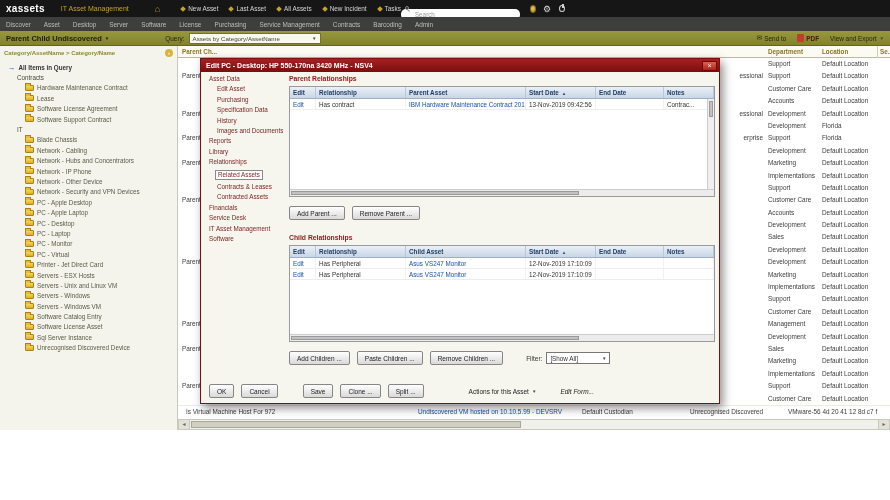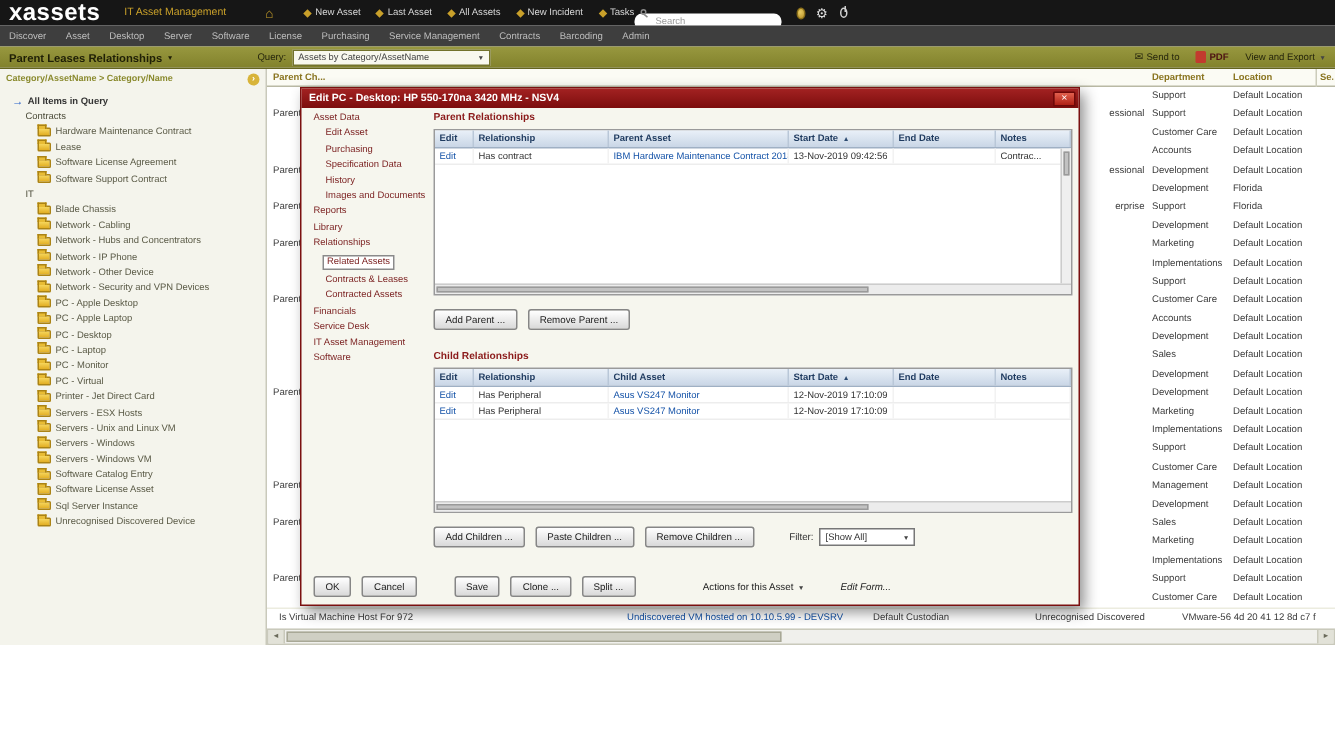--- a/index.html
+++ b/index.html
@@ -2,21 +2,21 @@
 <html><head>
 <meta charset="utf-8">
 <style>
   * { margin:0; padding:0; box-sizing:border-box; }
   html,body { width:890px; height:500px; }
   body { position:relative; background:#fff; font-family:"Liberation Sans", sans-serif; overflow:hidden; }
 
   
   .topbar { position:absolute; left:0; top:0; width:890px; height:17px; background:#161616;
             display:flex; align-items:center; padding:0 325px 0 6px; }
-  .logo { color:#fff; font-size:16px; font-weight:bold; letter-spacing:.3px; }
+  .logo { color:#fff; font-size:10px; font-weight:bold; letter-spacing:.3px; }
   .product { color:#c9a02a; font-size:7px; margin-left:16px; white-space:nowrap; }
   .home-ic { color:#c9a02a; font-size:9px; margin-left:26px; line-height:10px; }
   .topmenu { display:flex; align-items:center; margin-left:10px; }
   .topmenu-item { display:flex; align-items:center; margin-left:11px; color:#d6d6d6; font-size:6.4px; white-space:nowrap; }
   .mi-ic { width:4px; height:4px; background:#c9a02a; transform:rotate(45deg); margin-right:3px; display:inline-block; }
   .search { position:relative; width:155px; height:11px; margin-left:auto; }
   .search-input { width:100%; height:100%; border:none; border-radius:5px; padding:0 4px 0 14px;
                   font-size:6.3px; font-family:"Liberation Sans",sans-serif; background:#fff; color:#333; outline:none; }
   .search-input::placeholder { color:#999; }
   .mag { position:absolute; left:4px; top:3px; width:4px; height:4px; border:1px solid #8a8a8a; border-radius:50%; }
@@ -215,21 +215,21 @@
 
     <span class="mb-item">Contracts</span>
 
     <span class="mb-item">Barcoding</span>
 
     <span class="mb-item">Admin</span>
   </div>
 
 <div class="olivebar">
   <span class="ob-title">
-    <span>Parent Leases Relationships</span>
+    <span>Parent Child Undiscovered</span>
     <span class="caret">▼</span>
   </span>
   <span class="ob-qlabel">Query:</span>
   <span class="ob-qbox">
     <span>Assets by Category/AssetName</span>
     <span class="caret dark">▼</span>
   </span>
   <span class="ob-right">
     <span class="ob-send">
       <span class="env-ic">✉</span>

